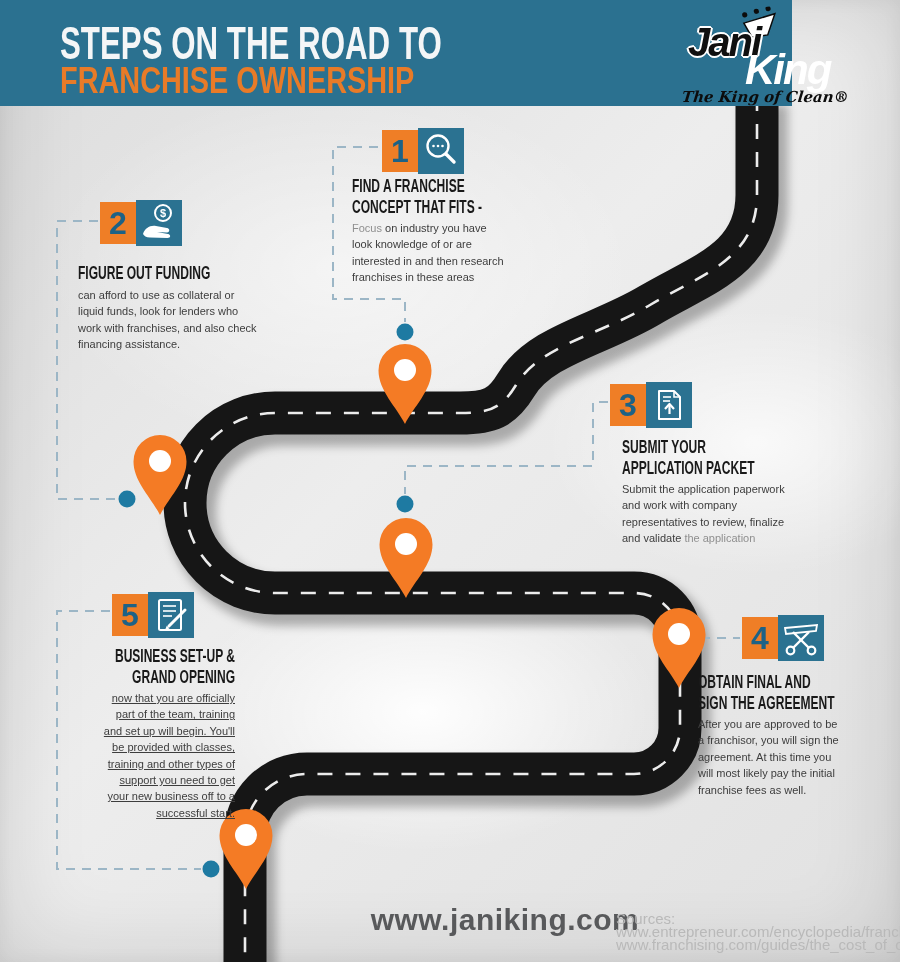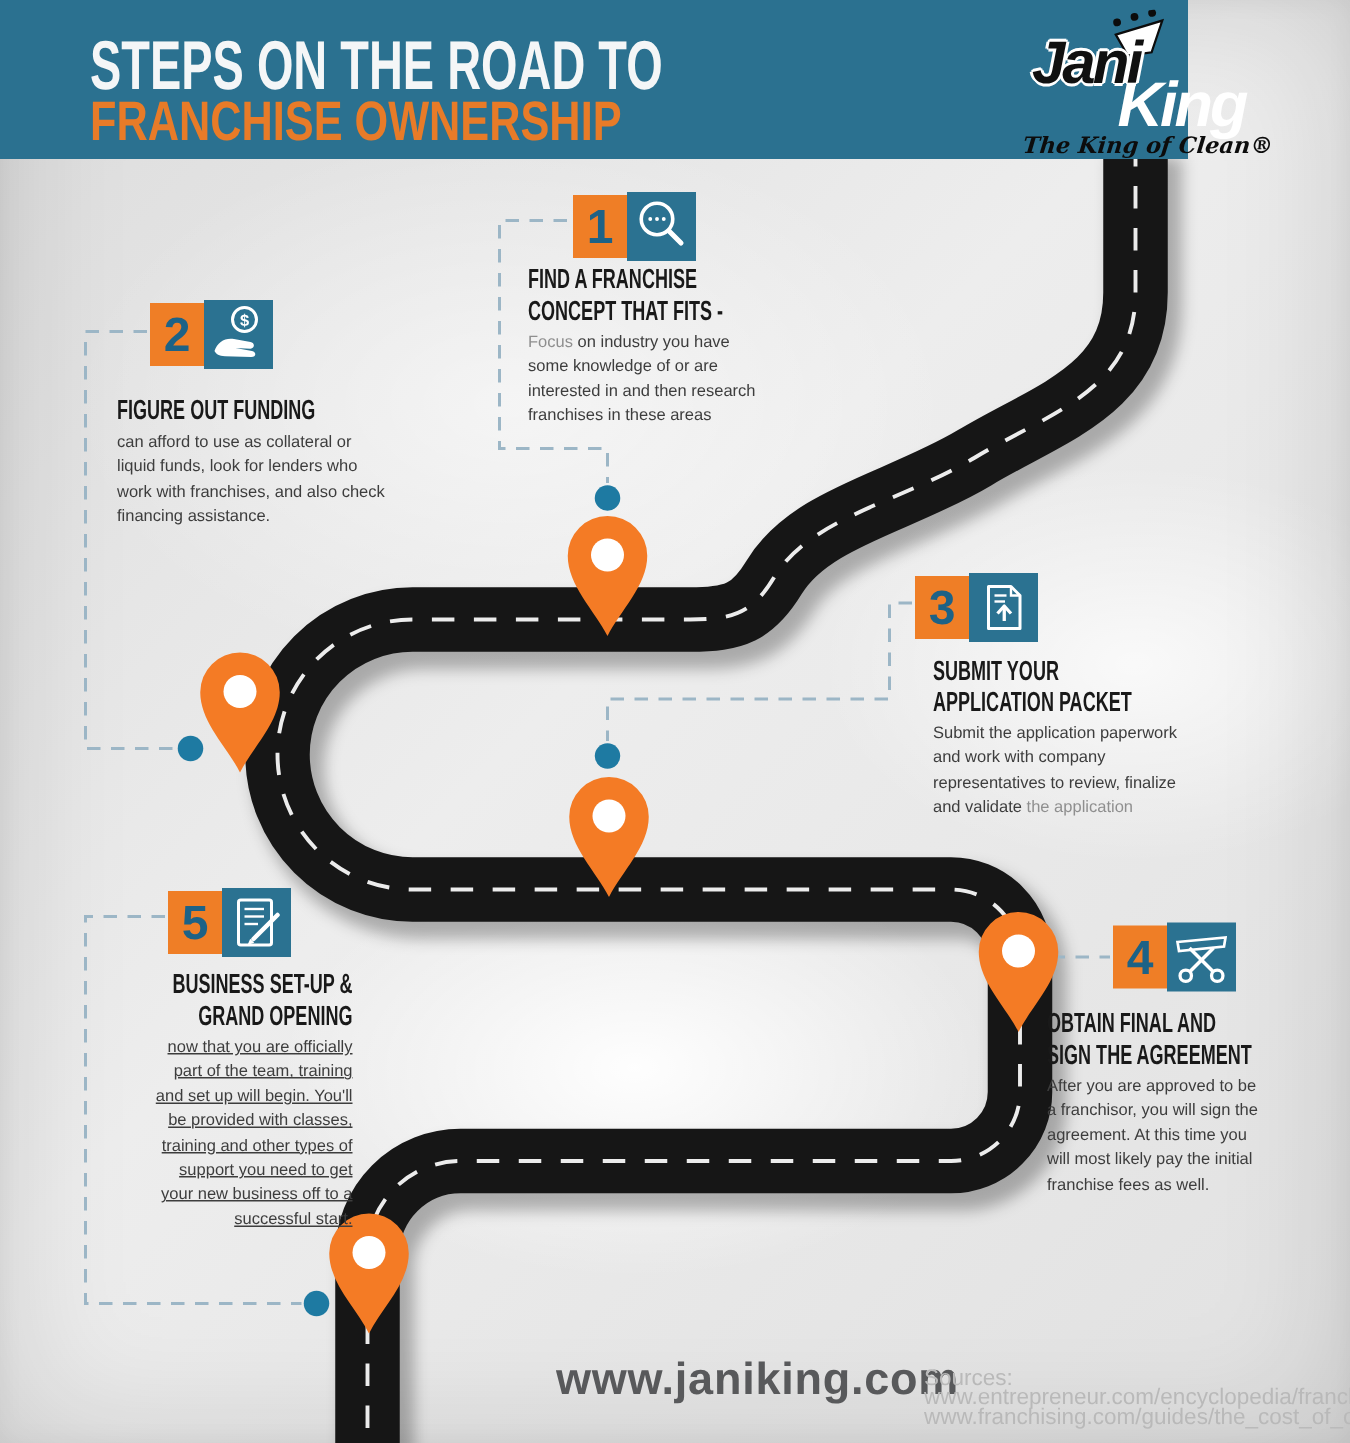--- a/index.html
+++ b/index.html
@@ -131,21 +131,21 @@
       </svg>
     </div>
   </div>
   <div class="abs" style="left:352px;top:175px;">
     <div class="title">
       <div>FIND A FRANCHISE</div>
       <div>CONCEPT THAT FITS -</div>
     </div>
     <div class="body" style="margin-top:3px;">
       <div><span class="gray">Focus</span><span> on industry you have</span></div>
-      <div>some knowledge of or are</div>
+      <div>look knowledge of or are</div>
       <div>interested in and then research</div>
       <div>franchises in these areas</div>
     </div>
   </div>
 
   <div class="abs badge" style="left:100px;top:200px;">
     <div class="numbox">2</div>
     <div class="iconbox">
       <svg width="46" height="46" viewBox="0 0 46 46">
         <circle cx="27" cy="13" r="8" fill="none" stroke="#fff" stroke-width="2"></circle>

